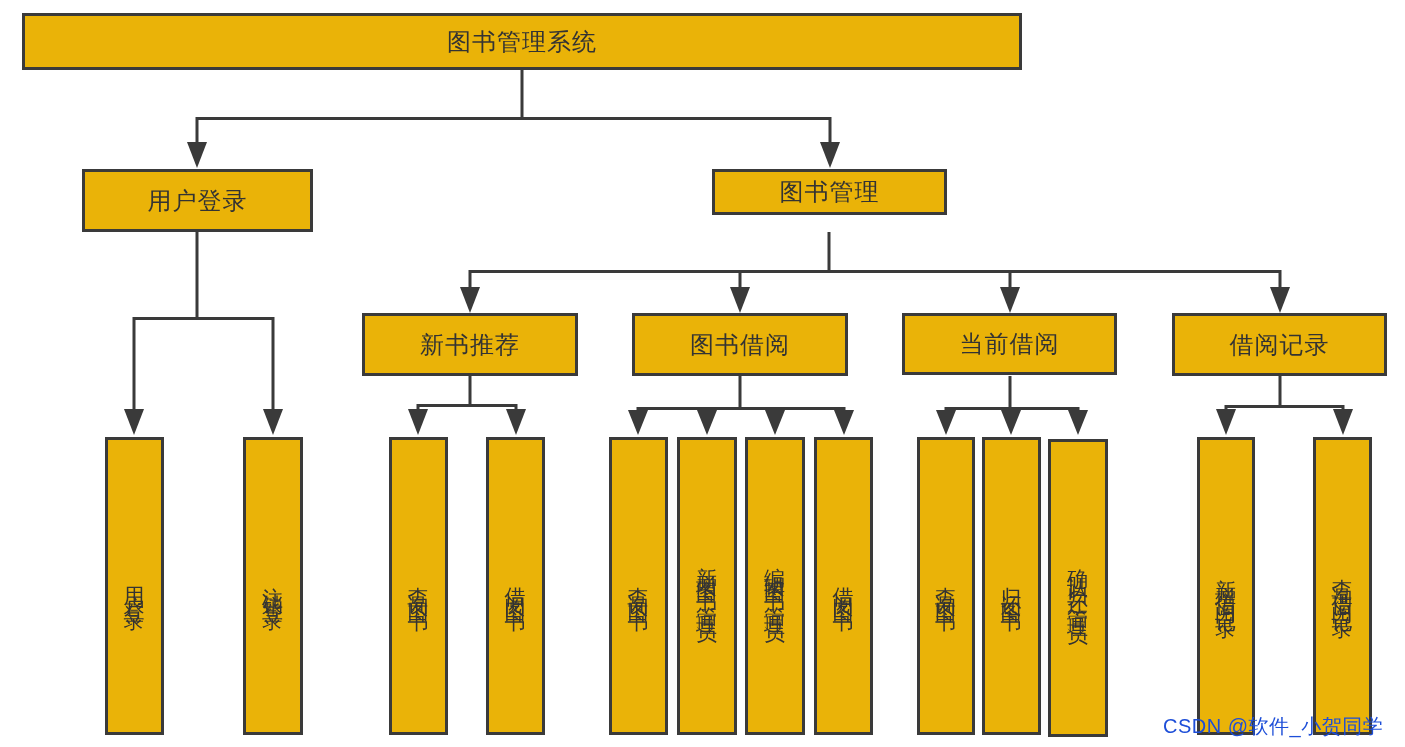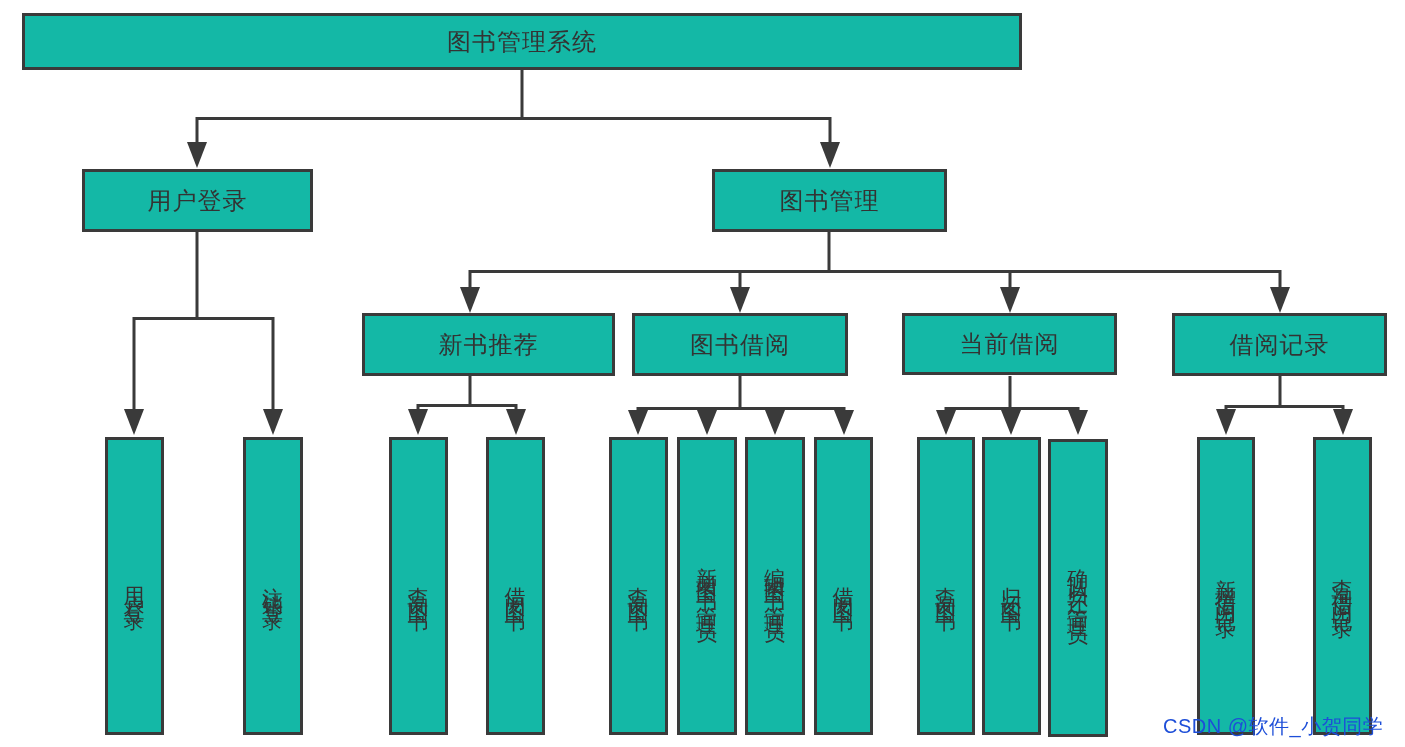--- a/index.html
+++ b/index.html
@@ -19,21 +19,21 @@
   }
   .connectors path {
     fill: none;
     stroke: #3a3a3a;
     stroke-width: 3;
   }
   .connectors polygon { fill: #3a3a3a; stroke: none; }
   .node {
     position: absolute;
     box-sizing: border-box;
-    background: #14b8a6;
+    background: #eab308;
     border: 3px solid #3a3a3a;
     display: flex;
     align-items: center;
     justify-content: center;
     z-index: 2;
     color: #333333;
   }
   .node.h { font-size: 24px; font-weight: 500; letter-spacing: 1px; }
   .node.leaf span {
     writing-mode: vertical-rl;
@@ -110,25 +110,25 @@
     </g>
   </svg>
 
   <div class="node h" style="left:22px; top:13px; width:1000px; height:57px;">
     <span>图书管理系统</span>
   </div>
 
   <div class="node h" style="left:82px; top:169px; width:231px; height:63px;">
     <span>用户登录</span>
   </div>
-  <div class="node h" style="left:712px; top:169px; width:235px; height:63px;">
+  <div class="node h" style="left:712px; top:169px; width:235px; height:46px;">
     <span>图书管理</span>
   </div>
 
-  <div class="node h" style="left:362px; top:313px; width:253px; height:63px;">
+  <div class="node h" style="left:362px; top:313px; width:216px; height:63px;">
     <span>新书推荐</span>
   </div>
   <div class="node h" style="left:902px; top:313px; width:215px; height:62px;">
     <span>当前借阅</span>
   </div>
   <div class="node h" style="left:632px; top:313px; width:216px; height:63px;">
     <span>图书借阅</span>
   </div>
   <div class="node h" style="left:1172px; top:313px; width:215px; height:63px;">
     <span>借阅记录</span>

